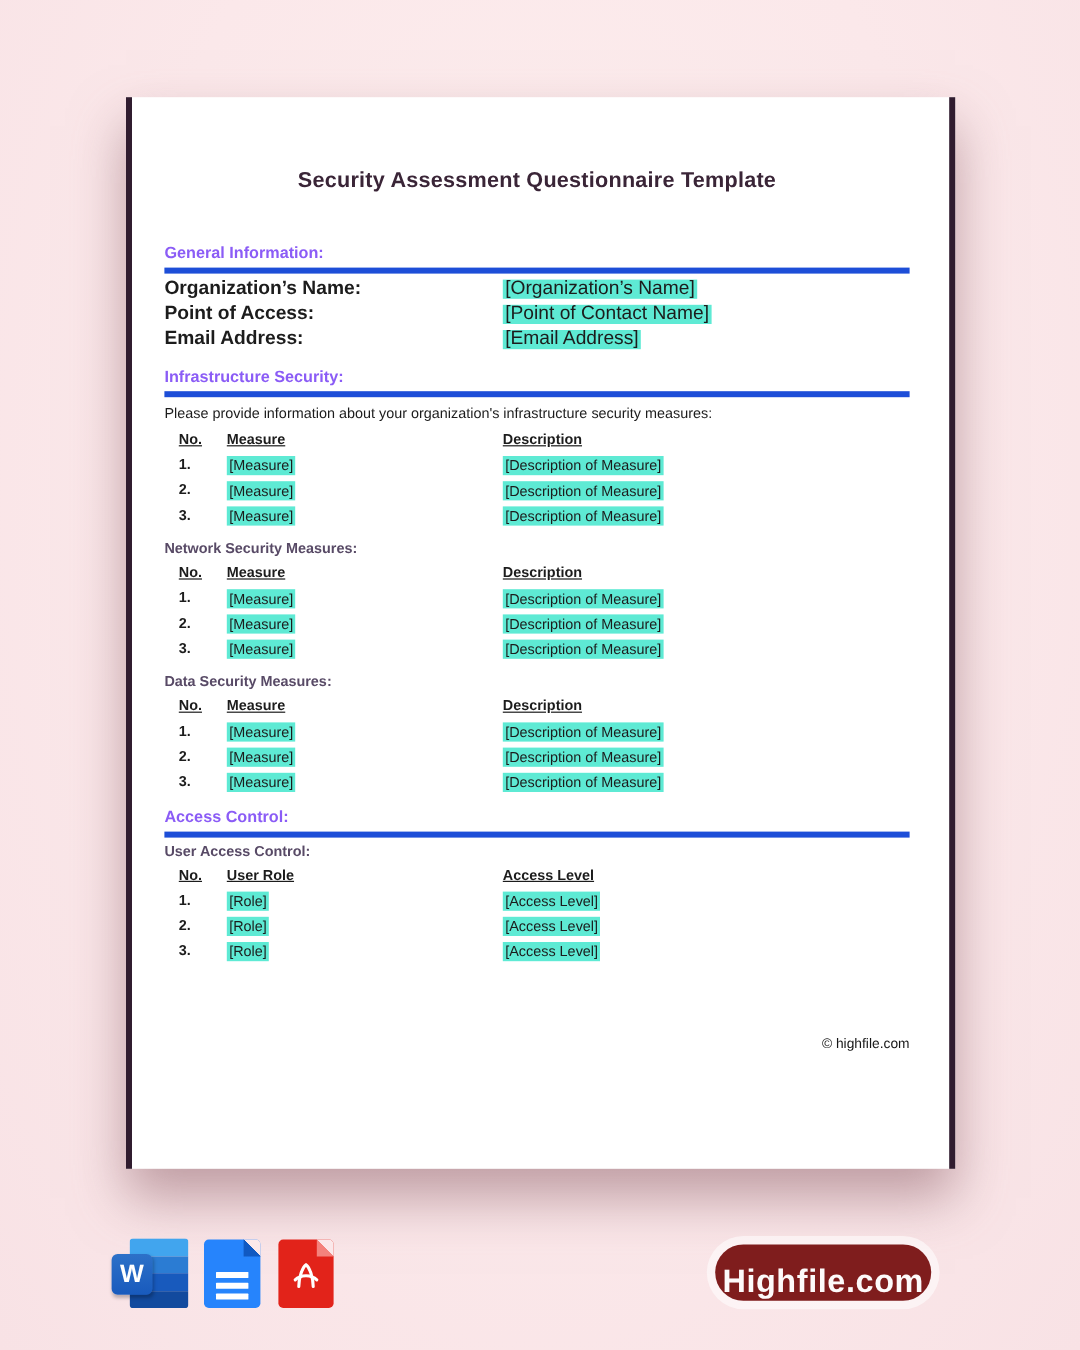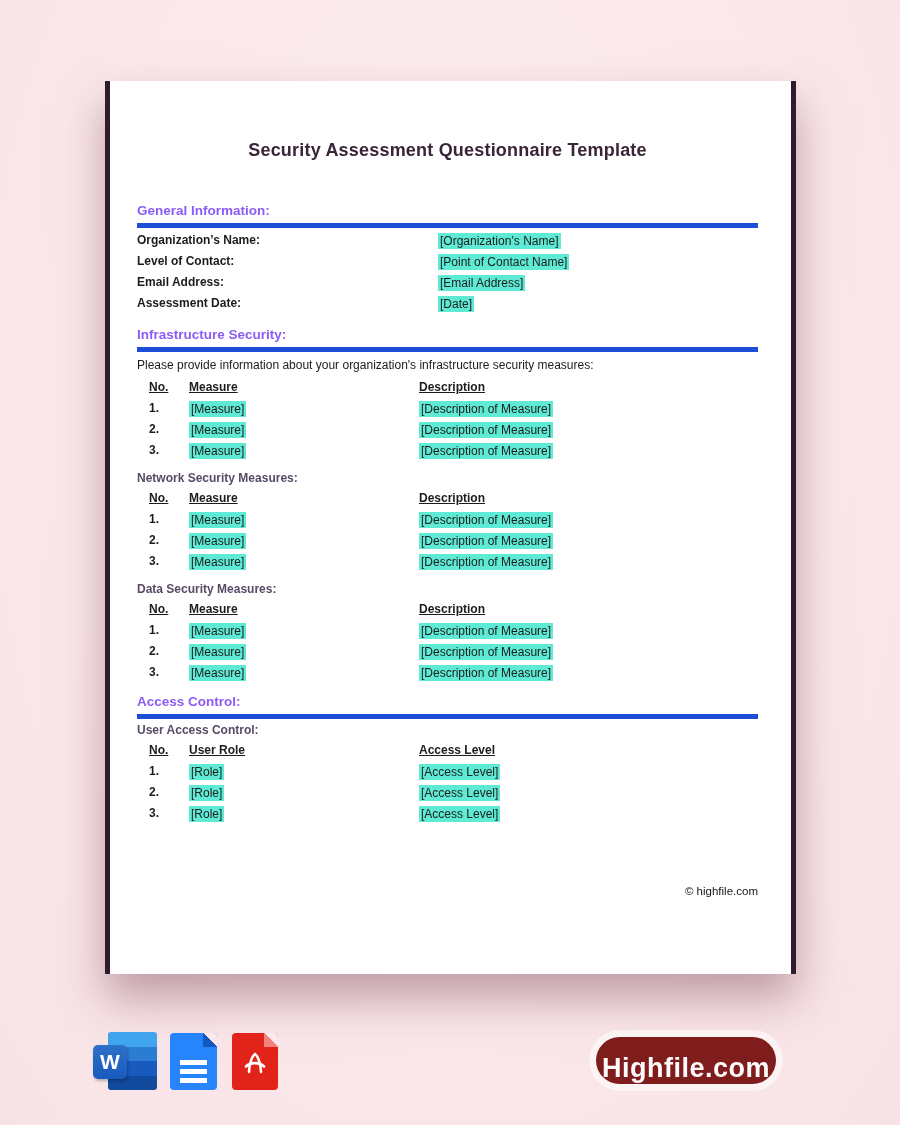--- a/index.html
+++ b/index.html
@@ -33,21 +33,21 @@
     color:#8b5cf6;
     border-bottom:5px solid #1d4ed8;
     padding-bottom:4px;
   }
   .sh-general { margin-top:41px; }
   .sh-infra   { margin-top:12px; }
   .sh-access  { margin-top:10px; }
 
   .field-row {
     display:grid; grid-template-columns:282px 1fr;
-    line-height:21px; font-size:12px;gap:19px;
+    line-height:21px; font-size:16px;
   }
   .fields { margin-top:2px; }
   .field-label { font-weight:bold; color:#1c1c1c; }
   .placeholder {
     color:#1c1c1c;
     background:#5eead4;
     padding:0 2px;
     justify-self:start; align-self:center;
     line-height:16px;
   }
@@ -141,30 +141,26 @@
 
     <div class="doc-title">Security Assessment Questionnaire Template</div>
 
     <div class="section-heading sh-general">General Information:</div>
     <div class="fields">
       <div class="field-row">
         <span class="field-label">Organization’s Name:</span>
         <span class="placeholder">[Organization’s Name]</span>
       </div>
       <div class="field-row">
-        <span class="field-label">Level of Contact:</span>
+        <span class="field-label">Point of Access:</span>
         <span class="placeholder">[Point of Contact Name]</span>
       </div>
       <div class="field-row">
         <span class="field-label">Email Address:</span>
         <span class="placeholder">[Email Address]</span>
-      </div>
-      <div class="field-row">
-        <span class="field-label">Assessment Date:</span>
-        <span class="placeholder">[Date]</span>
       </div>
     </div>
 
     <div class="section-heading sh-infra">Infrastructure Security:</div>
     <div class="intro-text">Please provide information about your organization's infrastructure security measures:</div>
 
     <div class="mtable">
       <div class="mtable-header tight">
         <span>No.</span>
         <span>Measure</span>

